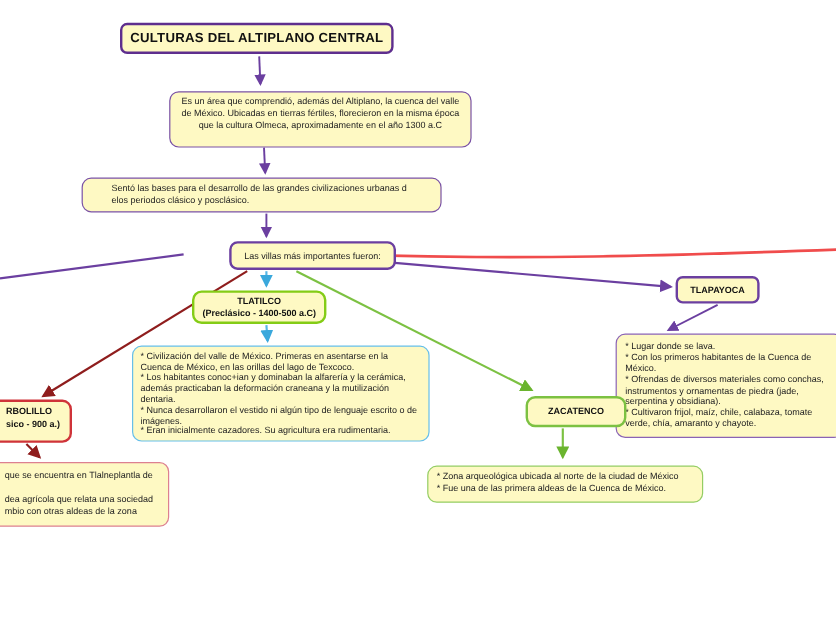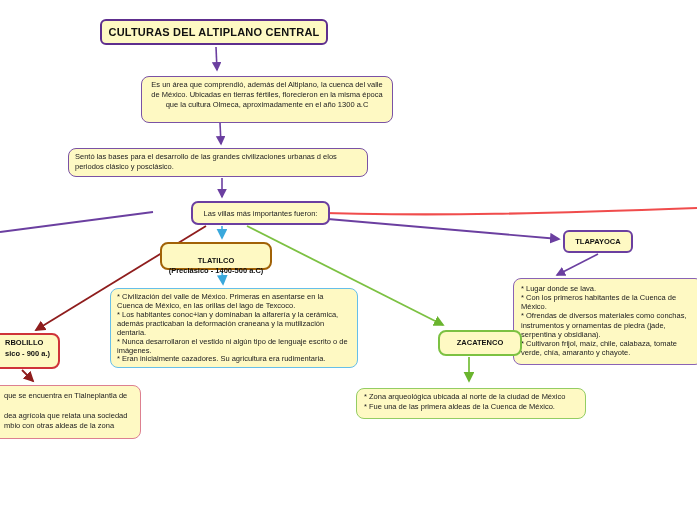--- a/index.html
+++ b/index.html
@@ -28,33 +28,33 @@
   .intro-box{
     left:93px;top:76px;width:252px;height:47px;
     border:1.5px solid #7a52a5;
     font-size:7.5px;line-height:1.3;text-align:center;
     padding:3px 6px;color:#222;margin-left:48px;
   }
   .bases-box{
     left:68px;top:148px;width:300px;height:29px;
     border:1.5px solid #7a52a5;
     font-size:7.5px;line-height:1.3;text-align:left;
-    padding:3px 6px;color:#222;
+    padding:3px 24px;color:#222;
   }
   .villas-box{
     left:154px;top:201px;width:139px;height:24px;
     border:2px solid #6b3fa0;border-radius:7px;
     display:flex;align-items:center;justify-content:center;
     font-size:7.5px;color:#222;margin-left:37px;
   }
   .node{font-weight:bold;text-align:center;color:#111;}
   .tlatilco-node{
     left:160px;top:242px;width:112px;height:28px;
-    border:2px solid #a16207;
-    font-size:7.5px;line-height:1.35;padding-top:12px;
+    border:2px solid #84cc16;
+    font-size:7.5px;line-height:1.35;padding-top:2px;
   }
   .tlatilco-desc{
     left:110px;top:288px;width:248px;height:80px;
     border:1.5px solid #66bfe9;
     font-size:7.5px;line-height:1.19;padding:4px 6px;
     white-space:pre-wrap;color:#222;
   }
   .tlapayoca-node{
     left:563px;top:230px;width:70px;height:23px;
     border:2px solid #6b3fa0;border-radius:6px;

